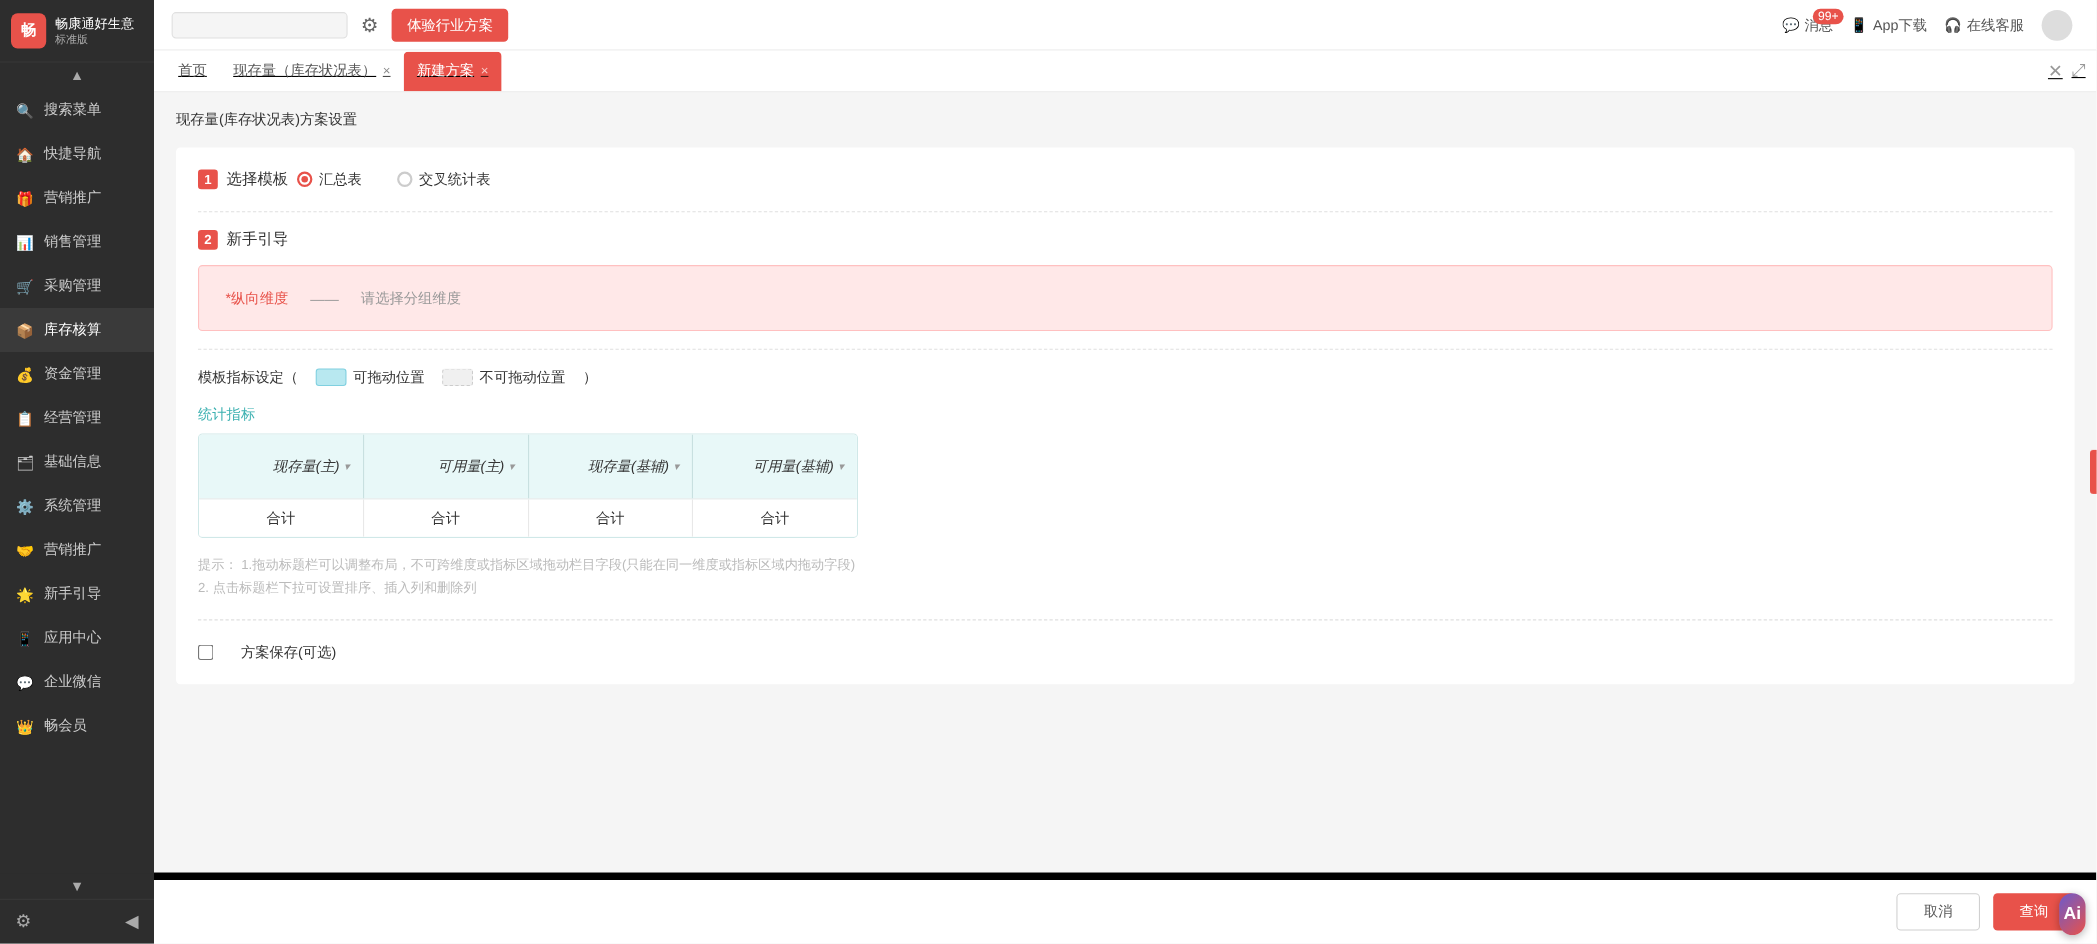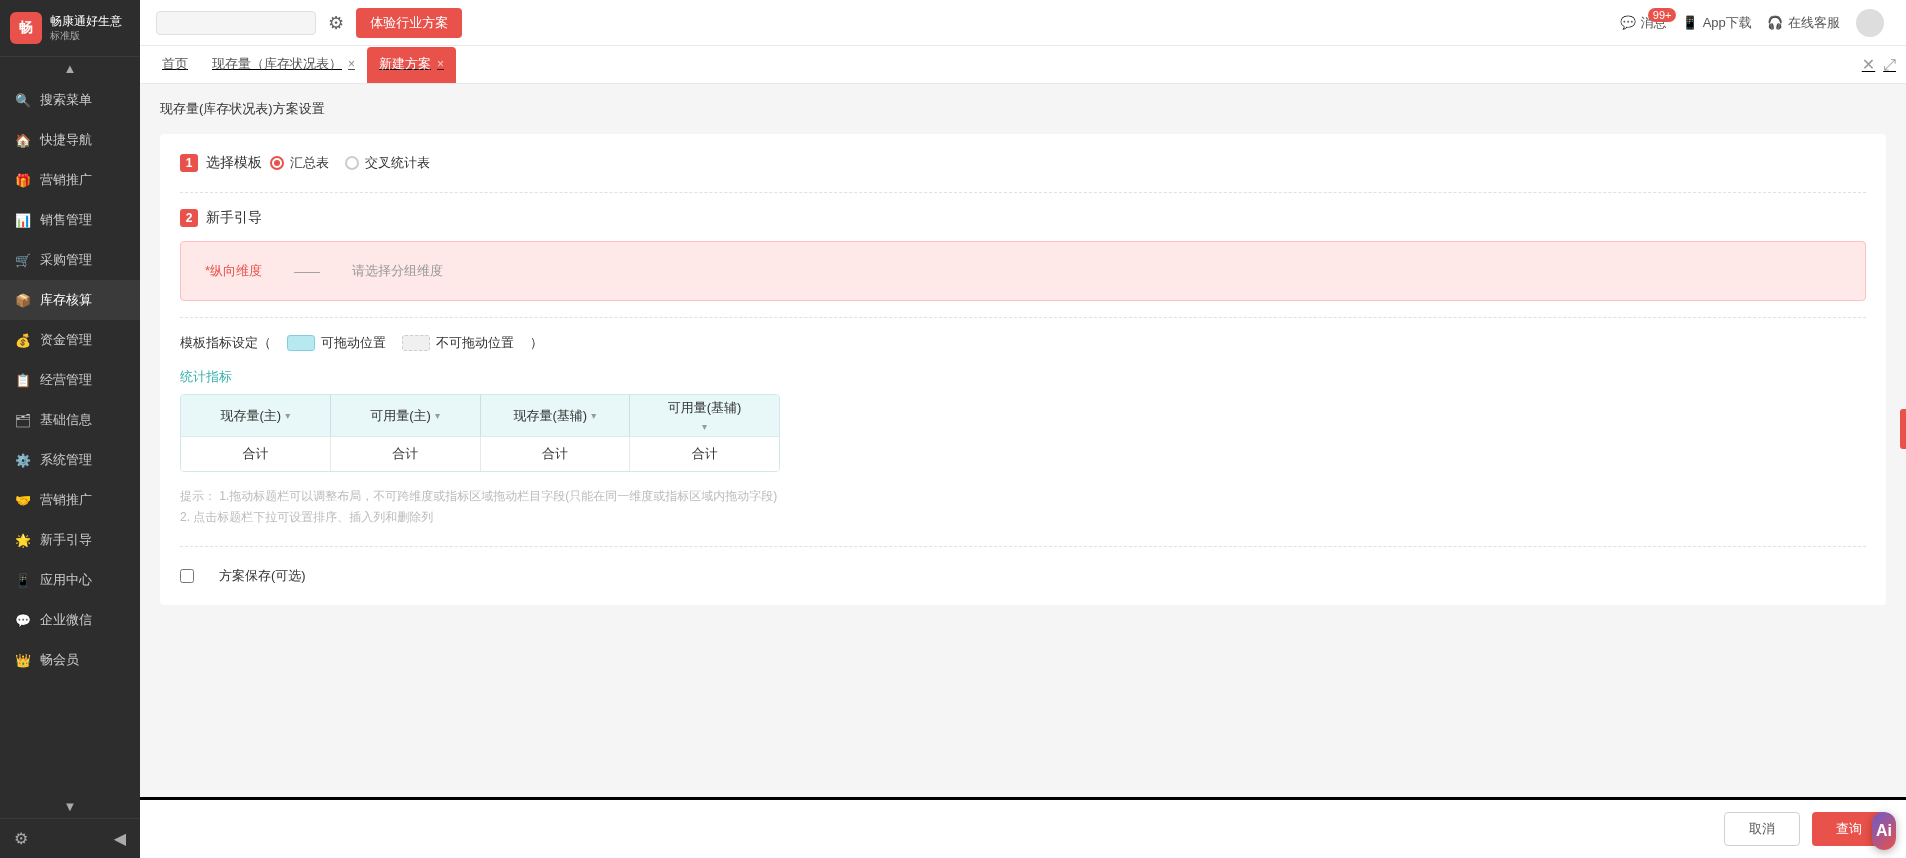--- a/index.html
+++ b/index.html
@@ -174,21 +174,21 @@
       display: flex;
       align-items: center;
       justify-content: center;
       font-size: 12px;
       font-weight: bold;
       flex-shrink: 0;
     }
     .section-title { font-size: 14px; color: #333; font-weight: 500; }
 
     
-    .radio-group { display: flex; align-items: center; gap: 16px; }
+    .radio-group { display: flex; align-items: center; gap: 32px; }
     .radio-item { display: flex; align-items: center; gap: 6px; cursor: pointer; font-size: 13px; color: #333; }
     .radio-dot {
       width: 14px; height: 14px; border-radius: 50%;
       border: 2px solid #ccc;
       display: flex; align-items: center; justify-content: center;
     }
     .radio-dot.checked { border-color: #e8524a; }
     .radio-dot.checked::after {
       content: ''; width: 6px; height: 6px; border-radius: 50%; background: #e8524a;
     }
@@ -199,21 +199,21 @@
     
     .dim-label { font-size: 13px; color: #333; margin-bottom: 10px; }
 
     .dim-area {
       background: #ffe8e8;
       border: 1px solid #ffc0c0;
       border-radius: 4px;
       padding: 20px 24px;
       display: flex;
       align-items: center;
-      gap: 32px;
+      gap: 20px;
       color: #333;
     }
     .dim-field-label { color: #e8524a; font-size: 13px; }
     .dim-separator { color: #999; font-size: 13px; }
     .dim-placeholder { color: #999; font-size: 13px; }
 
     
     .template-row {
       display: flex;
       align-items: center;
@@ -237,31 +237,32 @@
       border-radius: 4px;
       overflow: hidden;
       width: 600px;
     }
     .stats-header-row {
       display: flex;
       background: #e8f8f8;
     }
     .stats-header-cell {
       flex: 1;
-      padding: 4px 12px;
+      padding: 20px 12px;
       border-right: 1px solid #c8e0e0;
       display: flex;
       align-items: center;
-      justify-content: center;
+      justify-content: flex-end;
       font-size: 13px;
       color: #333;
       gap: 4px;
       cursor: pointer;
-    }
-    .stats-header-cell:last-child { border-right: none; flex-direction: column; }
+      font-style: italic;
+    }
+    .stats-header-cell:last-child { border-right: none; }
     .stats-data-row {
       display: flex;
       background: #fff;
       border-top: 1px solid #e0e8e8;
     }
     .stats-data-cell {
       flex: 1;
       padding: 8px 12px;
       border-right: 1px solid #e8e8e8;
       text-align: center;
@@ -283,21 +284,21 @@
       gap: 25px;
       margin-top: 20px;
       font-size: 13px;
       color: #333;
     }
     .save-checkbox { width: 14px; height: 14px; cursor: pointer; }
 
     
     .bottom-bar {
       background: #fff;
-      border-top: 3px solid #000000;
+      border-top: 7px solid #000000;
       padding: 12px 20px;
       display: flex;
       justify-content: flex-end;
       gap: 12px;
       flex-shrink: 0;
     }
     .btn-cancel {
       background: #fff;
       border: 1px solid #d0d0d0;
       border-radius: 4px;

